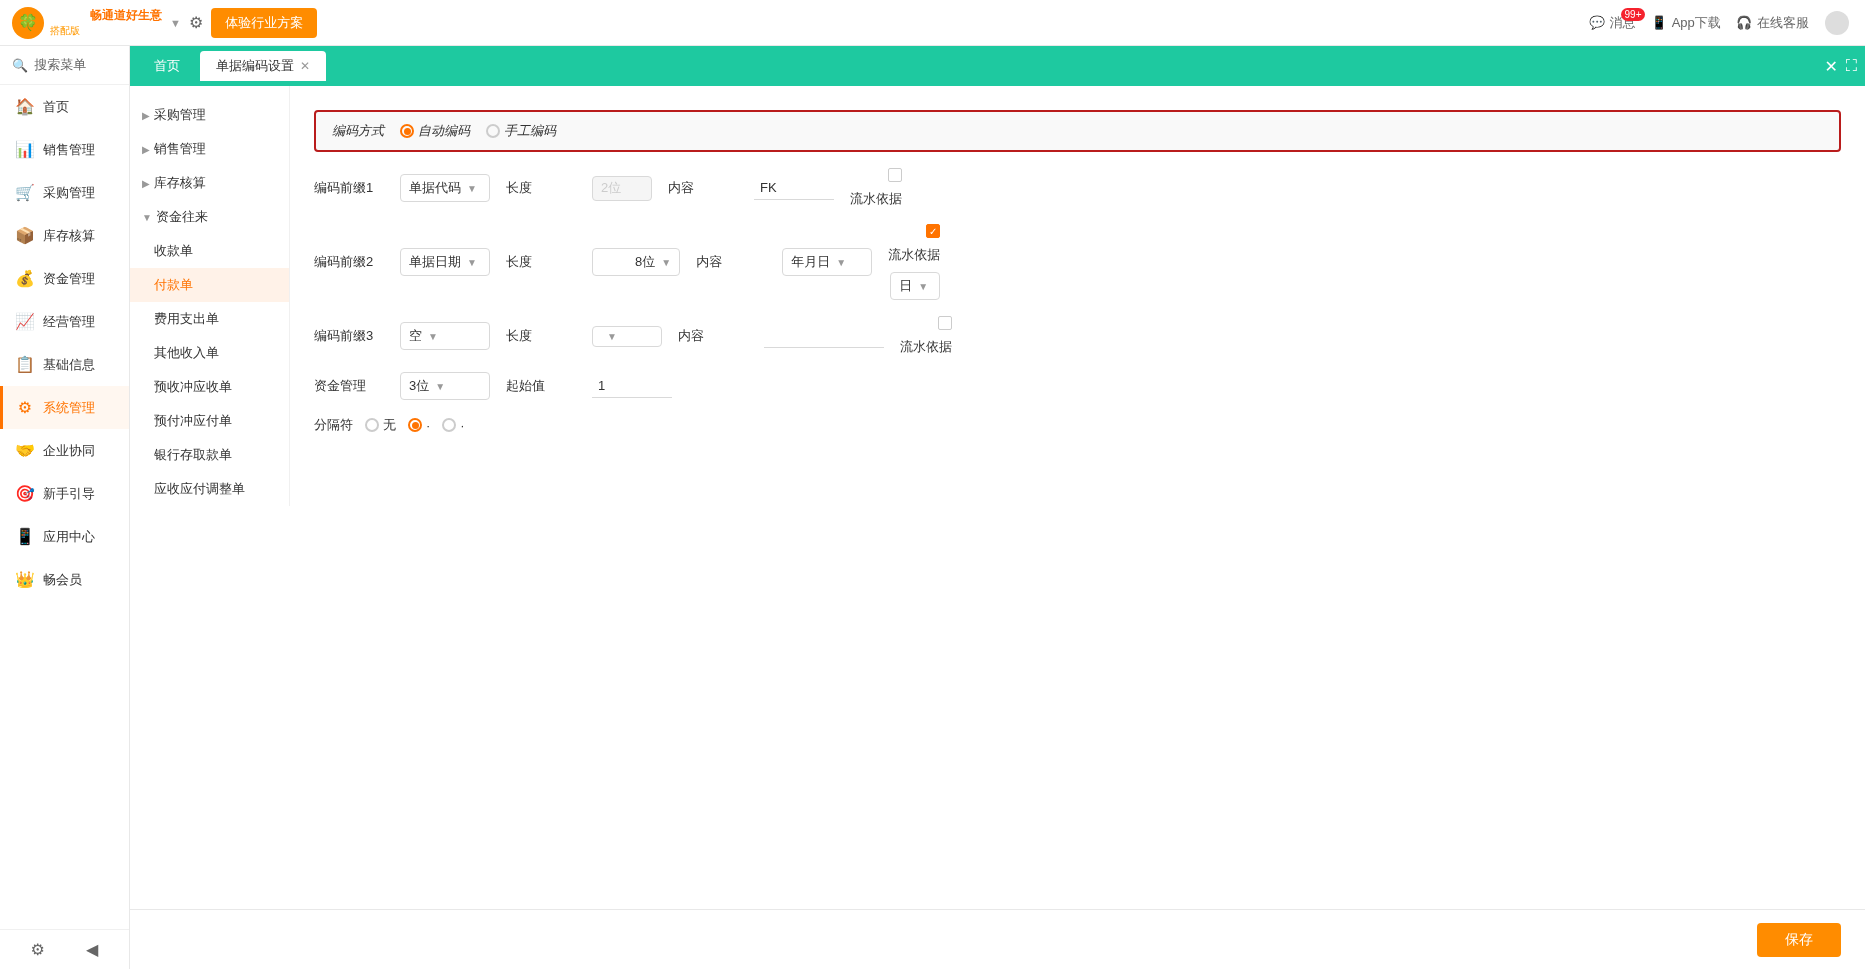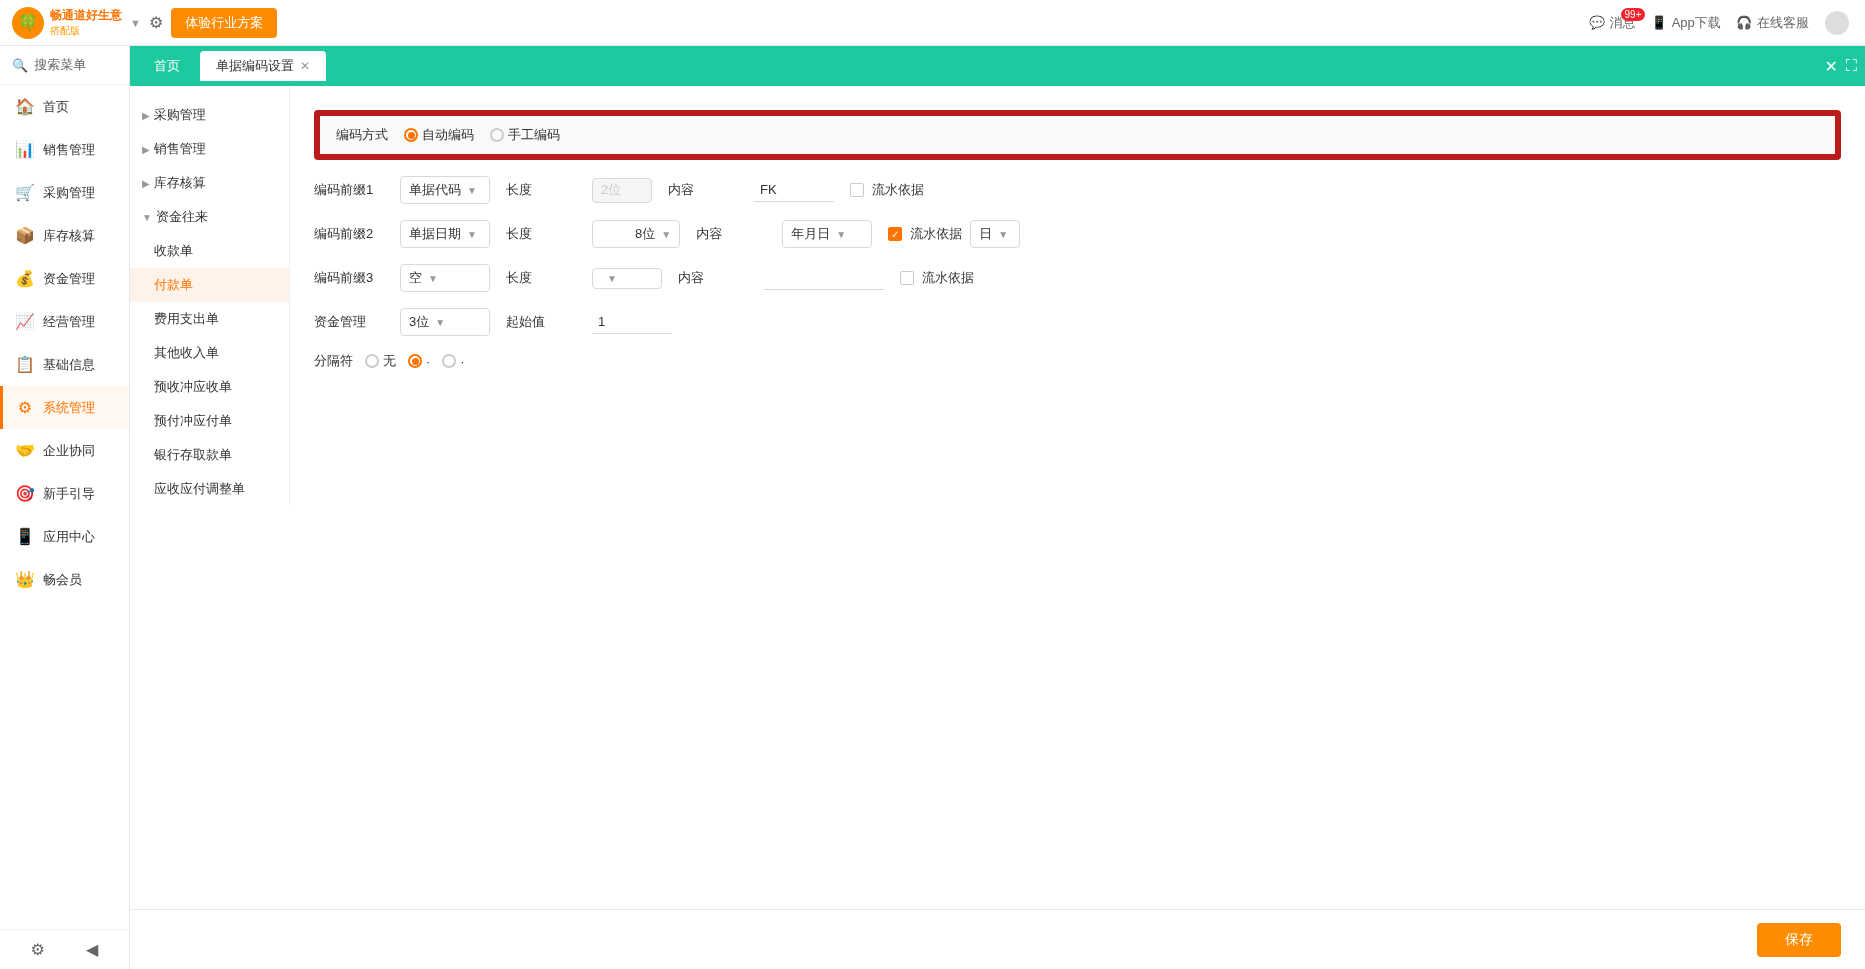--- a/index.html
+++ b/index.html
@@ -121,21 +121,21 @@
     .sub-nav-child.active { color: #ff7300; background: #fff2e8; }
 
     
     .form-area {
       flex: 1;
       padding: 0 0 0 24px;
     }
     .page-title { font-size: 16px; font-weight: bold; color: #333; margin-bottom: 16px; }
 
     
-    .encode-mode-row { display: flex; align-items: center; gap: 16px; padding: 10px 16px; background: #f9f9f9; border: 6px solid #b91c1c; border-radius: 4px; margin-bottom: 16px; }
+    .encode-mode-row { display: flex; align-items: center; gap: 16px; padding: 10px 16px; background: #f9f9f9; border: 2px solid #b91c1c; border-radius: 4px; margin-bottom: 16px; font-style: italic; }
     .encode-mode-label { font-size: 13px; color: #333; }
     .radio-group { display: flex; align-items: center; gap: 16px; }
     .radio-item { display: flex; align-items: center; gap: 4px; cursor: pointer; font-size: 13px; }
     .radio-circle { width: 14px; height: 14px; border-radius: 50%; border: 2px solid #ccc; display: flex; align-items: center; justify-content: center; }
     .radio-circle.checked { border-color: #ff7300; }
     .radio-dot { width: 7px; height: 7px; border-radius: 50%; background: #ff7300; }
 
     
     .info-text { font-size: 12px; color: #666; margin-bottom: 16px; line-height: 1.6; }
 
@@ -183,21 +183,21 @@
     .form-input-num {
       border: 1px solid #d9d9d9;
       border-radius: 4px;
       padding: 4px 8px;
       font-size: 13px;
       color: #ccc;
       background: #f5f5f5;
       min-width: 60px;
       outline: none;
     }
-    .form-field-group { display: flex; align-items: center; gap: 8px; }
+    .form-field-group { display: flex; align-items: flex-end; gap: 8px; flex-direction: column; }
     .checkbox-checked { width: 14px; height: 14px; background: #ff7300; border: 1px solid #ff7300; border-radius: 2px; display: flex; align-items: center; justify-content: center; color: white; font-size: 10px; cursor: pointer; }
 
     
     .separator-row { display: flex; align-items: center; gap: 12px; margin-bottom: 16px; }
     .separator-label { font-size: 13px; color: #333; }
 
     
     .footer-bar {
       position: fixed;
       bottom: 0;
@@ -223,21 +223,21 @@
     }
   </style>
 </head>
 <body>
 
 <div class="top-header">
   <div class="top-header-left">
     <div class="logo-area">
       <div class="logo-icon">🍀</div>
       <div>
-        <div style="font-size:12px;color:#ff7300;font-weight:bold;">畅通道好生意</div>
+        <div style="font-size:12px;color:#ff7300;font-weight:bold;margin-left:40px;">畅通道好生意</div>
         <div style="font-size:10px;color:#ff9900;">搭配版</div>
       </div>
     </div>
     <div class="header-nav">
       <div class="header-dropdown">
         <span style="font-size:11px;color:#999;">▼</span>
       </div>
       <span class="header-gear">⚙</span>
       <button class="header-btn">体验行业方案</button>
     </div>

